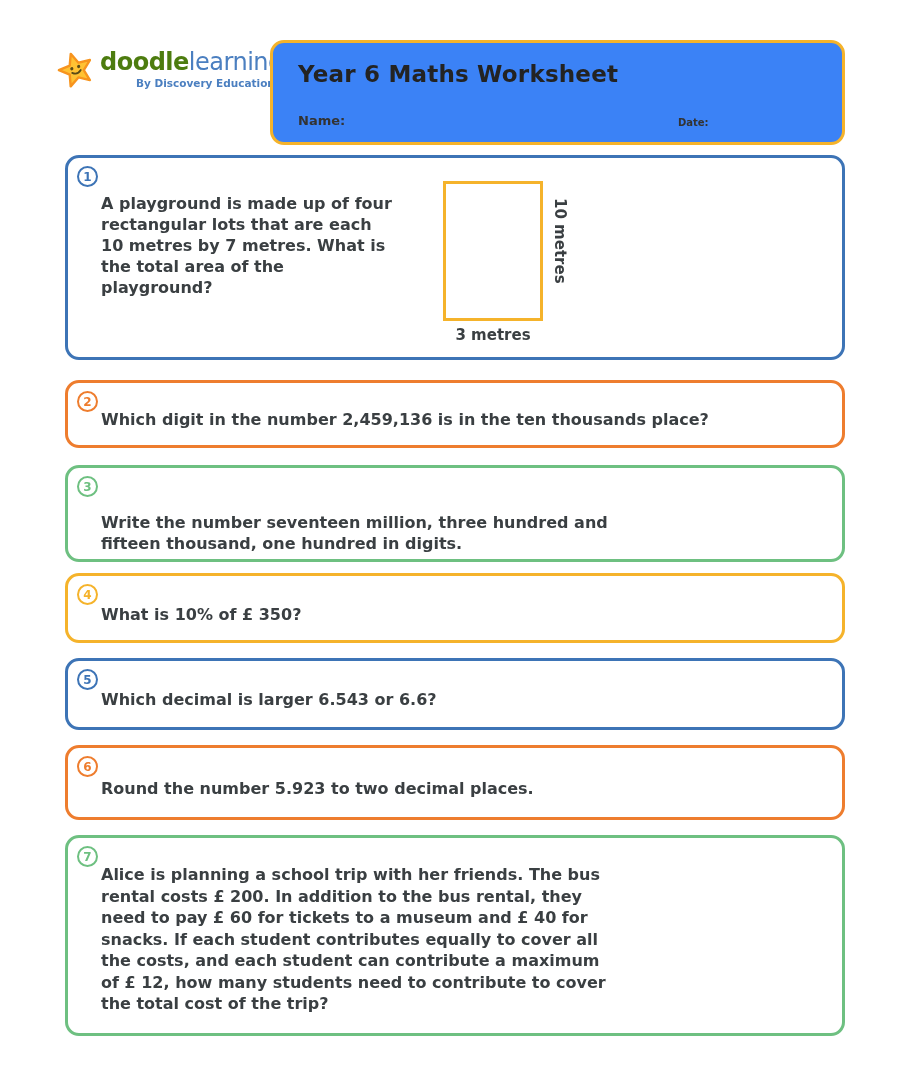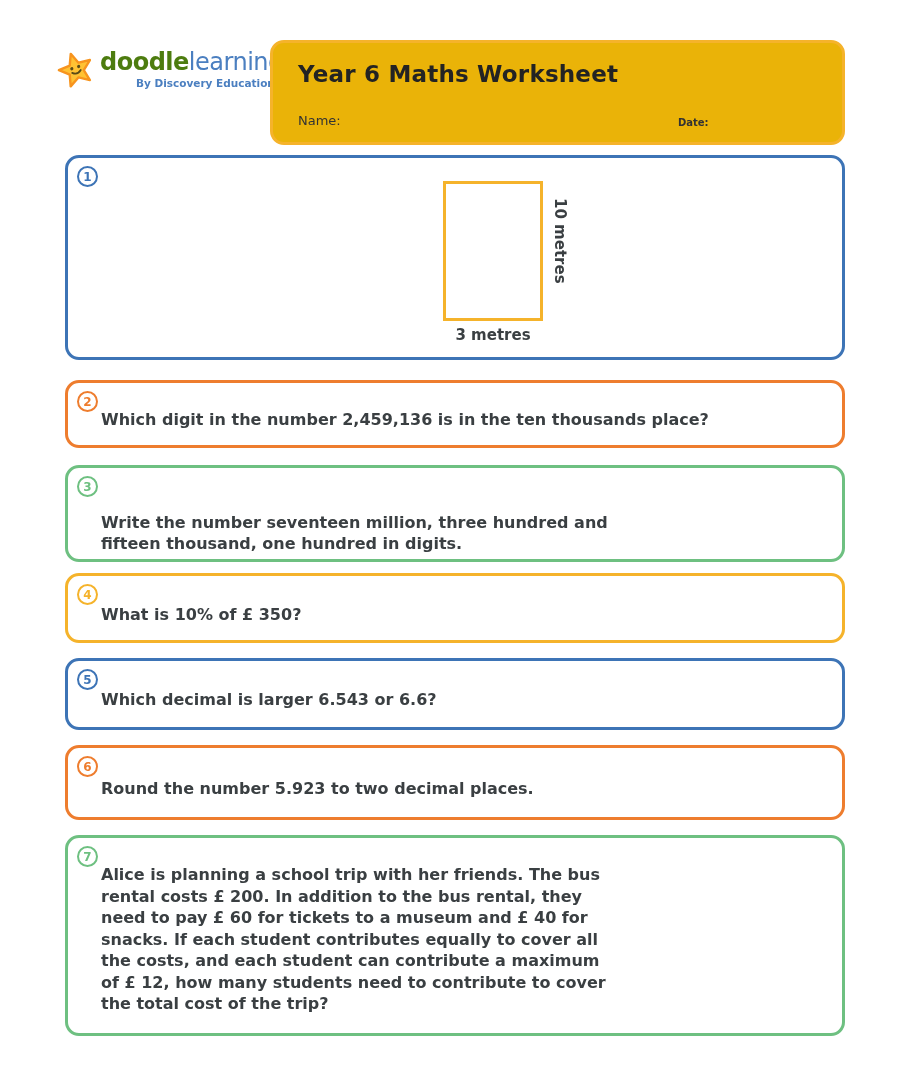--- a/index.html
+++ b/index.html
@@ -15,24 +15,24 @@
   .logo { left:56px; top:48px; width:210px; display:flex; align-items:flex-start; }
   .logo-star { width:40px; height:40px; flex:0 0 auto; margin-top:2px; }
   .logo-textcol { margin-left:4px; }
   .logo-wordmark { font-size:24px; letter-spacing:-0.5px; white-space:nowrap; }
   .logo-bold { font-weight:800; color:#4d7c0f; }
   .logo-light { font-weight:500; color:#4b7fc0; }
   .logo-tagline { font-size:10.5px; font-weight:700; color:#4b7fc0; text-align:center; margin-top:1px; padding-left:28px; }
 
   .title-box {
     left:270px; top:40px; width:575px; height:105px;
-    border:3px solid #f5b32b; border-radius:14px; background:#eab308;
+    border:3px solid #f5b32b; border-radius:14px; background:#3b82f6;
   }
   .ws-title { position:absolute; left:25px; top:18px; font-size:23px; font-weight:800; color:#232323; letter-spacing:0.2px; }
-  .name-label { position:absolute; left:25px; bottom:14px; font-size:13px; font-weight:400; color:#333; }
+  .name-label { position:absolute; left:25px; bottom:14px; font-size:13px; font-weight:700; color:#333; }
   .date-label { position:absolute; left:405px; bottom:14px; font-size:10px; font-weight:600; color:#333; }
 
   
   .qbox {
     left:65px; width:780px;
     border:3px solid #888; border-radius:14px; background:#fff;
   }
   .badge {
     position:absolute; left:9px; top:8px; width:21px; height:21px;
     border:2px solid #888; border-radius:50%;
@@ -91,20 +91,21 @@
 </div>
 
 <div class="abs title-box">
   <div class="ws-title">Year 6 Maths Worksheet</div>
   <div class="name-label">Name:</div>
   <div class="date-label">Date:</div>
 </div>
 
 <div id="q1" class="abs qbox" style="border-color: rgb(61, 116, 182);">
   <div class="badge" style="border-color: rgb(61, 116, 182); color: rgb(61, 116, 182);">1</div>
+  <div class="qtext">A playground is made up of four rectangular lots that are each 10 metres by 7 metres. What is the total area of the playground?</div>
   <div class="diagram-rect" style="border-color: rgb(245, 179, 43);"></div>
   <div class="diagram-wlabel">3 metres</div>
   <div class="diagram-hlabel">10 metres</div>
 </div>
 
 <div id="q2" class="abs qbox" style="border-color: rgb(238, 125, 46);">
   <div class="badge" style="border-color: rgb(238, 125, 46); color: rgb(238, 125, 46);">2</div>
   <div class="qtext">Which digit in the number 2,459,136 is in the ten thousands place?</div>
 </div>
 

